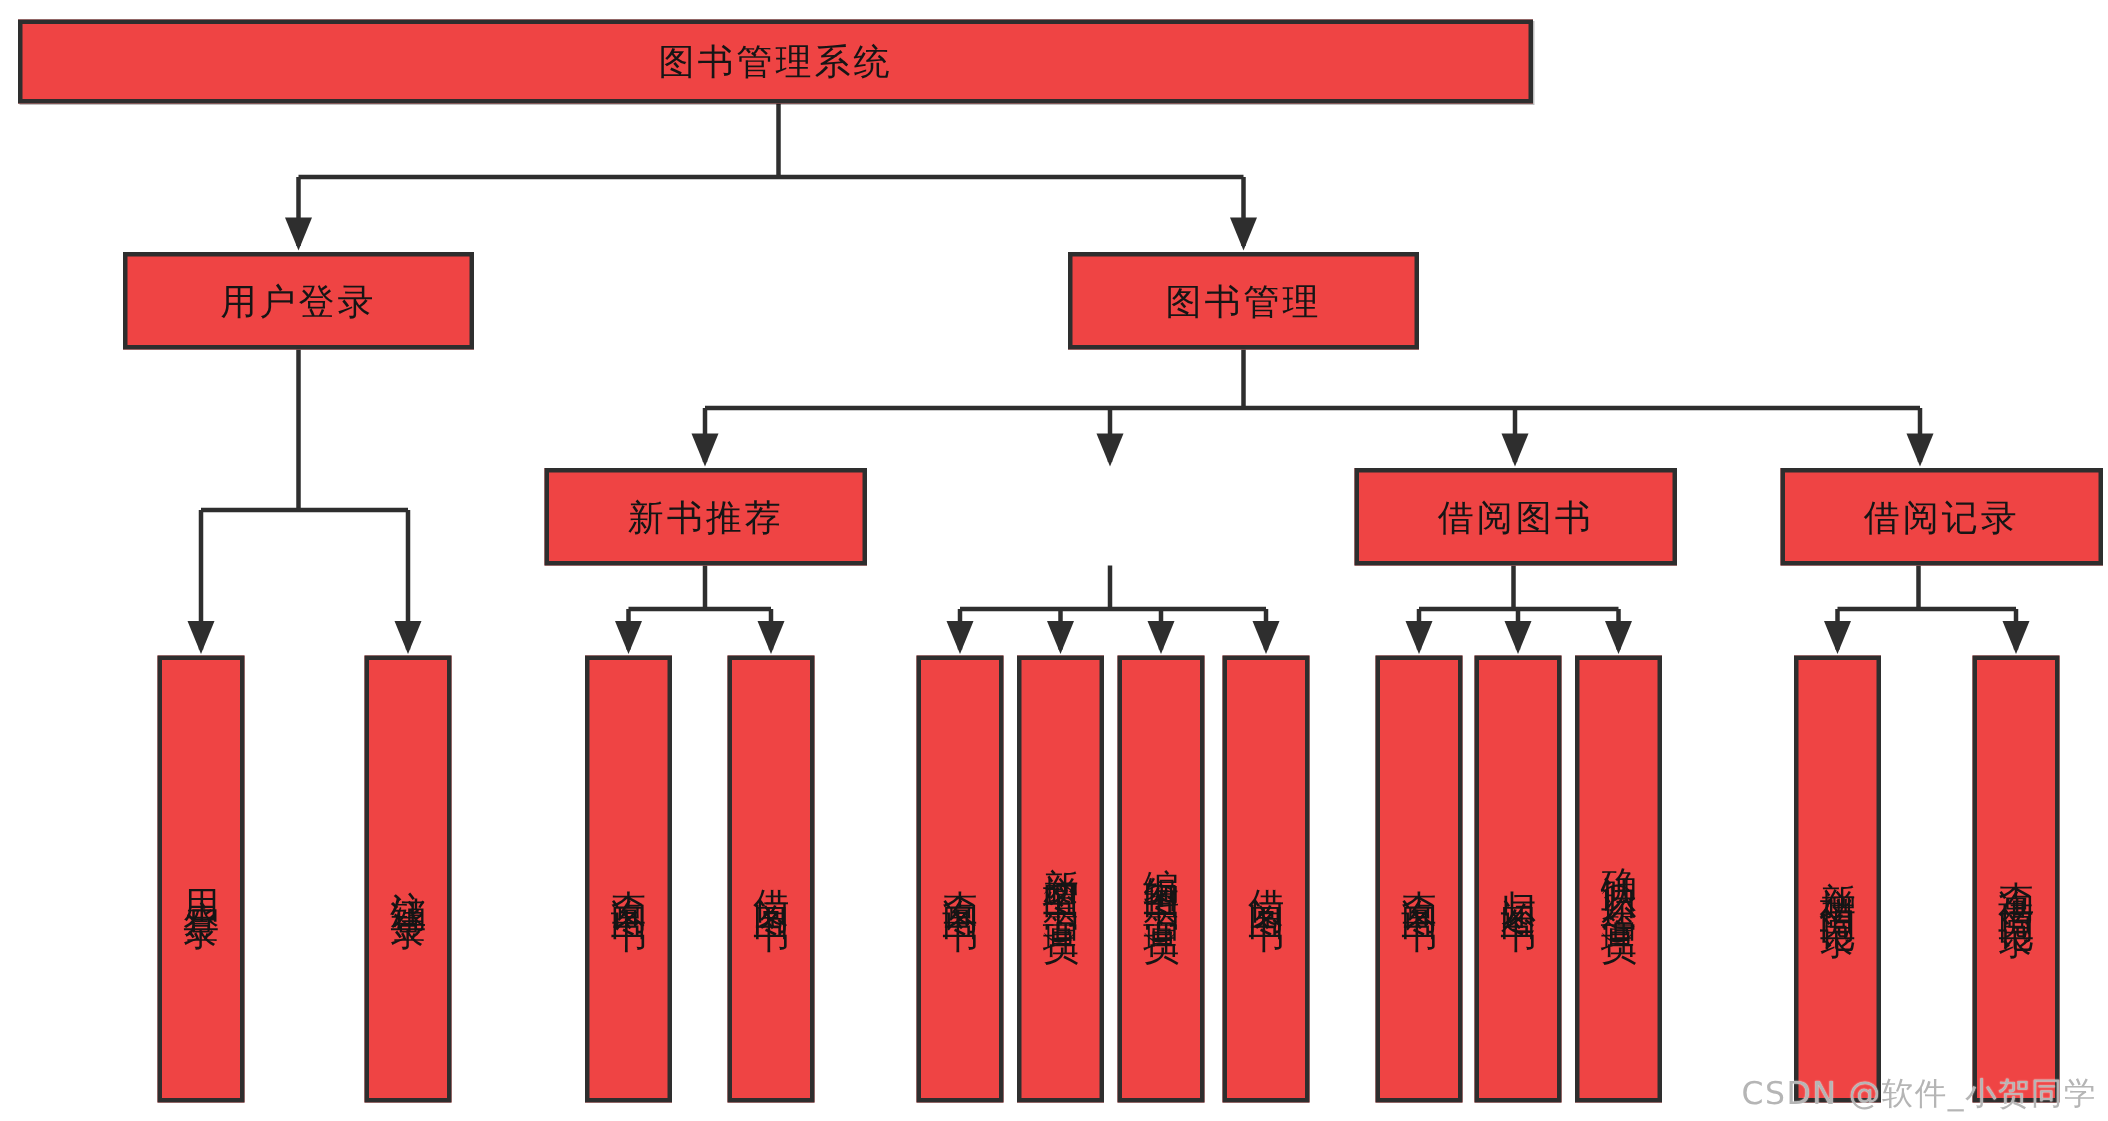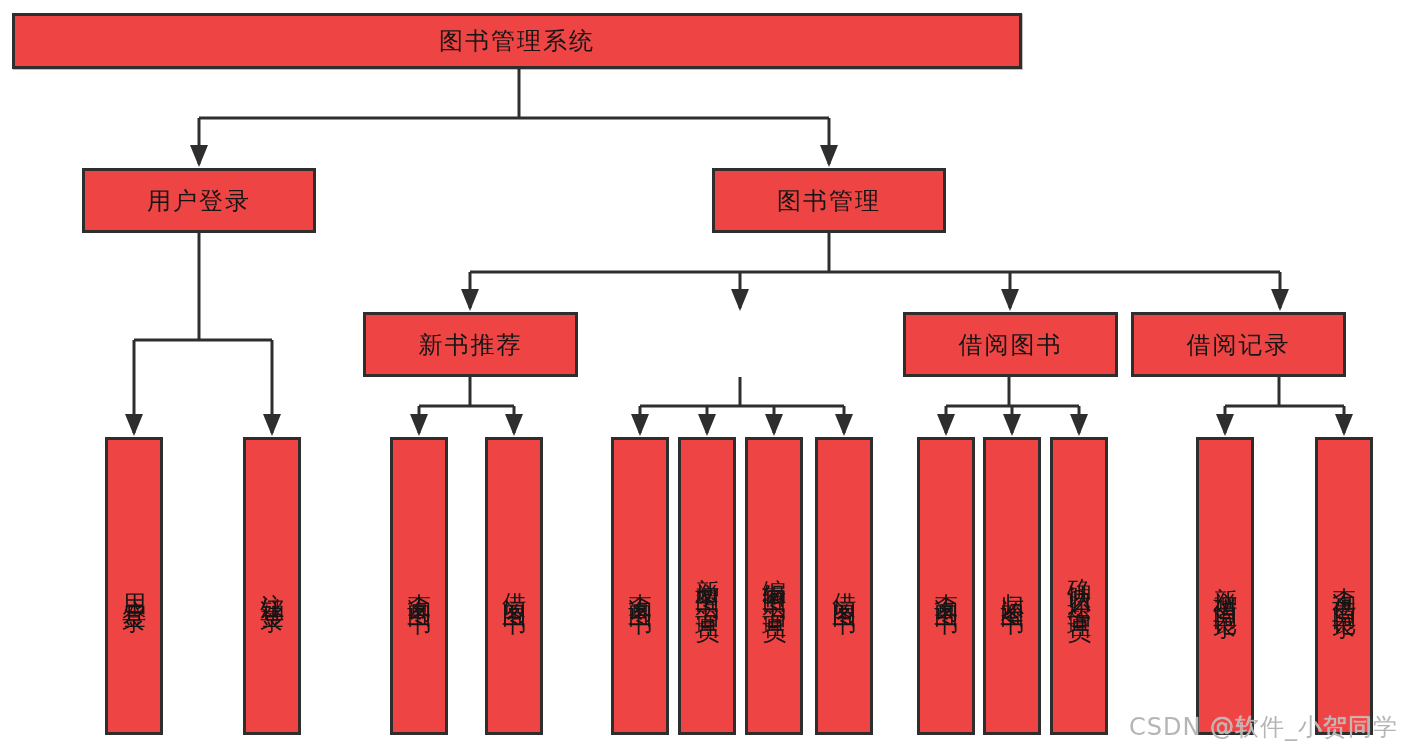--- a/index.html
+++ b/index.html
@@ -61,21 +61,21 @@
     font-size:24px;
     letter-spacing:6px;
     line-height:1.1;
     color:var(--text);
     white-space:nowrap;
   }
   #watermark{
     position:absolute;
     right:7px;
     bottom:4px;
-    font-size:24px;
+    font-size:21px;
     letter-spacing:1px;
     color:var(--watermark);
     z-index:5;
     text-shadow:0 0 1px #ffffff;
     white-space:nowrap;
   }
 </style>
 </head>
 <body>
 
@@ -160,21 +160,21 @@
   <div class="box" style="left:363px;top:312px;width:215px;height:65px">
     <span class="hlabel">新书推荐</span>
   </div>
 
   <div class="box" style="left:712px;top:168px;width:234px;height:65px">
     <span class="hlabel">图书管理</span>
   </div>
   <div class="box" style="left:903px;top:312px;width:215px;height:65px">
     <span class="hlabel">借阅图书</span>
   </div>
-  <div class="box" style="left:1131px;top:312px;width:215px;height:65px">
+  <div class="box" style="left:1187px;top:312px;width:215px;height:65px">
     <span class="hlabel">借阅记录</span>
   </div>
 
   <div class="box vbox" style="left:105px">
     <span class="vlabel">用户登录</span>
   </div>
   <div class="box vbox" style="left:243px">
     <span class="vlabel">注销登录</span>
   </div>
 

